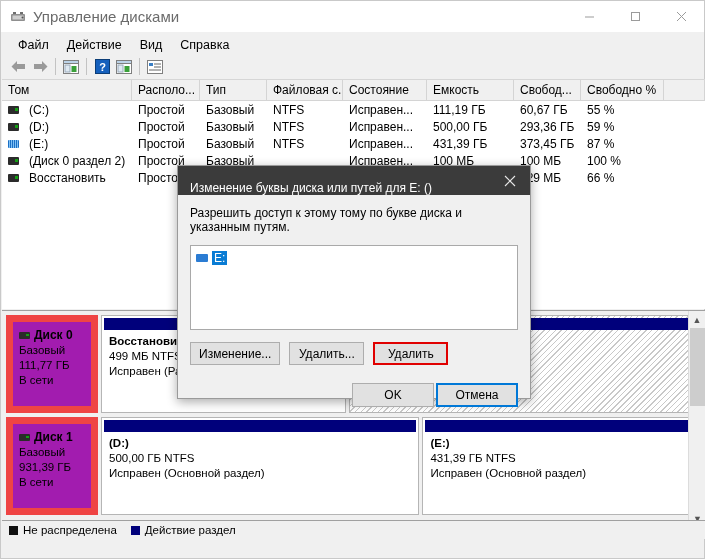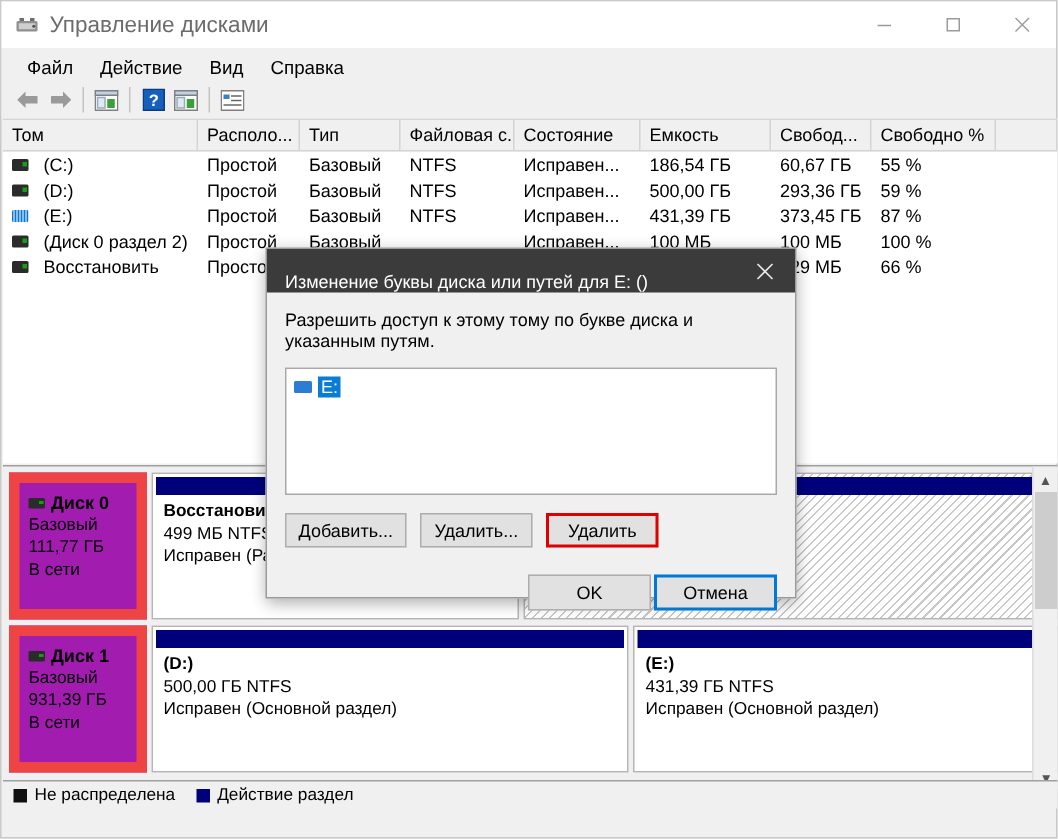--- a/index.html
+++ b/index.html
@@ -233,21 +233,21 @@
         <div class="col" style="width: 41px;"></div>
       </div>
     <div id="vol-rows">
         <div class="vrow">
           <span class="vol-icon normal"></span>
           <div class="cell" style="width: 109px;">(C:)</div>
           <div class="cell" style="width: 68px;">Простой</div>
           <div class="cell" style="width: 67px;">Базовый</div>
           <div class="cell" style="width: 76px;">NTFS</div>
           <div class="cell" style="width: 84px;">Исправен...</div>
-          <div class="cell" style="width: 87px;">186,54 ГБ</div>
+          <div class="cell" style="width: 87px;">111,19 ГБ</div>
           <div class="cell" style="width: 67px;">60,67 ГБ</div>
           <div class="cell" style="width: 83px;">55 %</div>
           <div class="cell" style="width: 41px;"></div>
         </div>
         <div class="vrow">
           <span class="vol-icon normal"></span>
           <div class="cell" style="width: 109px;">(D:)</div>
           <div class="cell" style="width: 68px;">Простой</div>
           <div class="cell" style="width: 67px;">Базовый</div>
           <div class="cell" style="width: 76px;">NTFS</div>
@@ -387,21 +387,21 @@
     </div>
     <div id="dlg-body">
       <div id="dlg-desc">Разрешить доступ к этому тому по букве диска и указанным путям.</div>
       <div id="dlg-listbox">
         <div class="lb-item">
           <span class="drv-icon"></span>
           <span class="lb-label">E:</span>
         </div>
       </div>
       <div id="dlg-btnrow1">
-        <div class="dbtn">Добавить...</div>
+        <div class="dbtn">Изменение...</div>
         <div class="dbtn">Удалить...</div>
         <div class="dbtn highlight-red">Удалить</div>
       </div>
       <div id="dlg-btnrow2">
         <div class="dbtn">OK</div>
         <div class="dbtn focus-blue">Отмена</div>
       </div>
     </div>
   </div>
 

